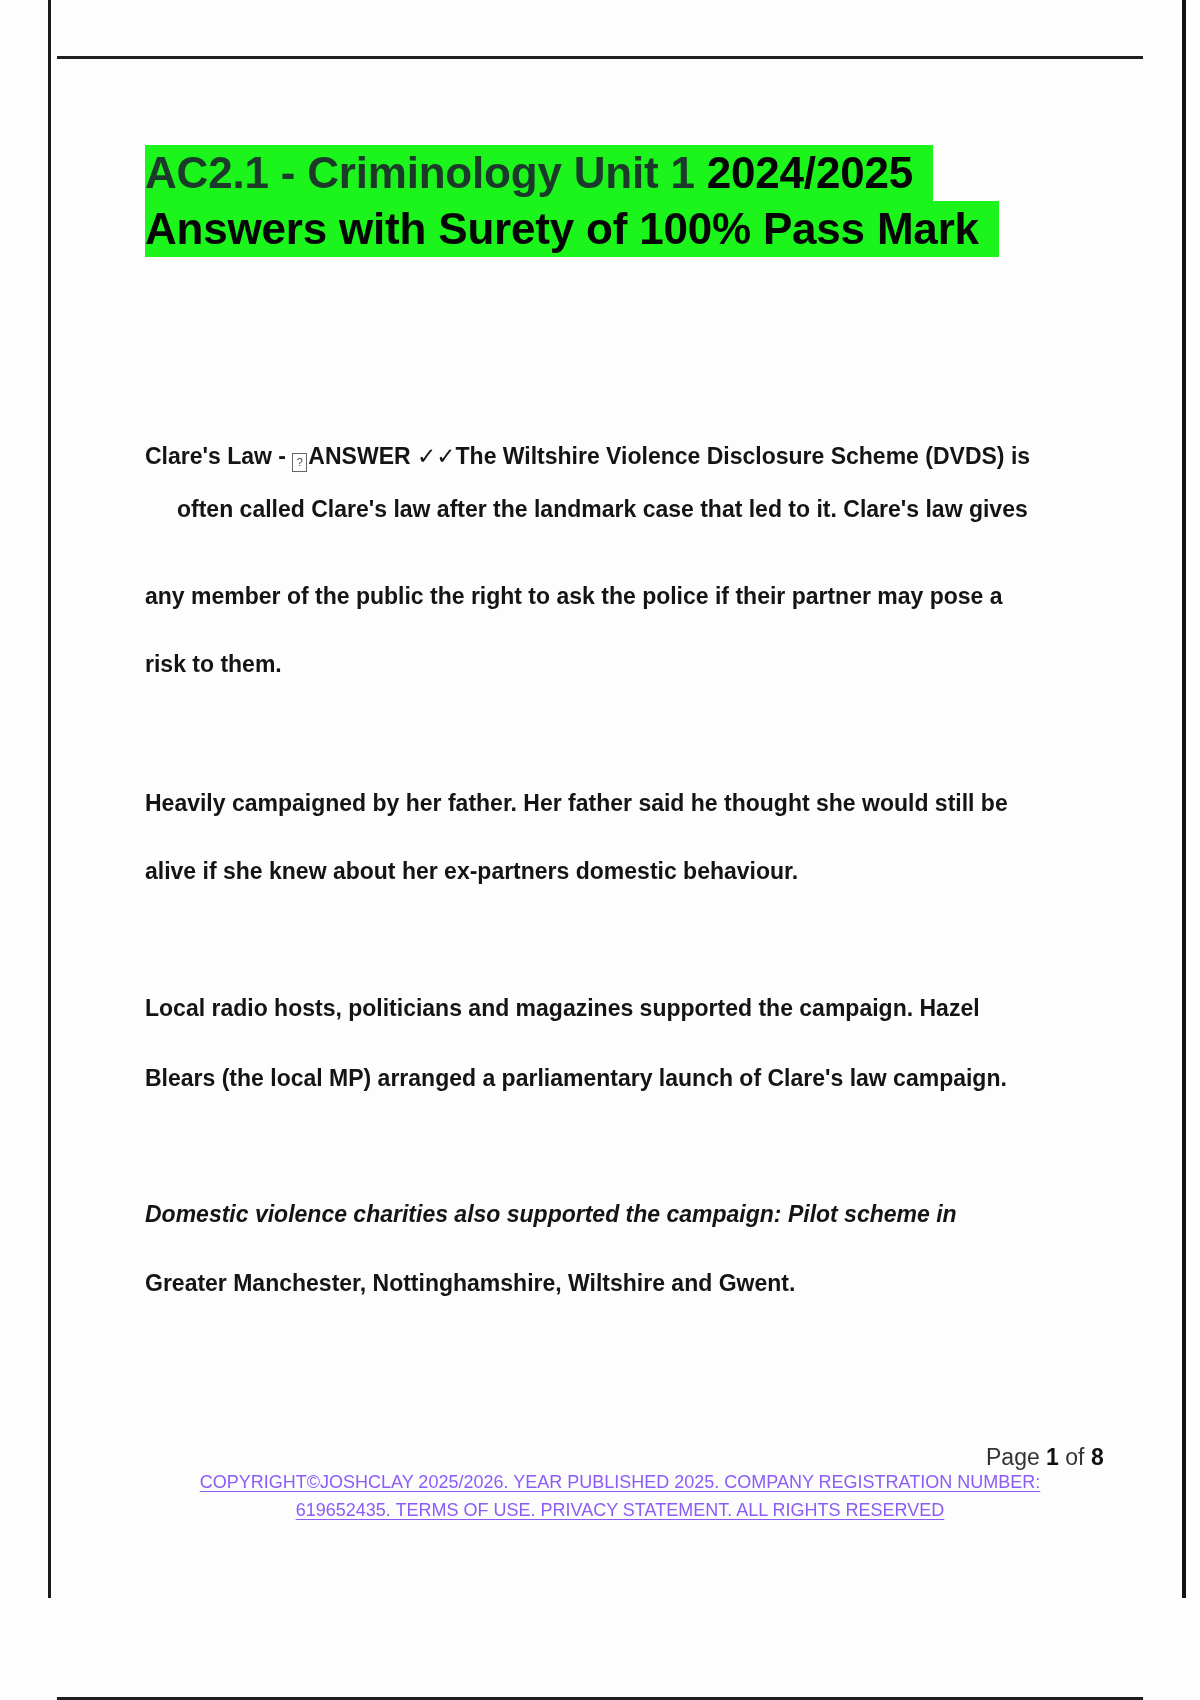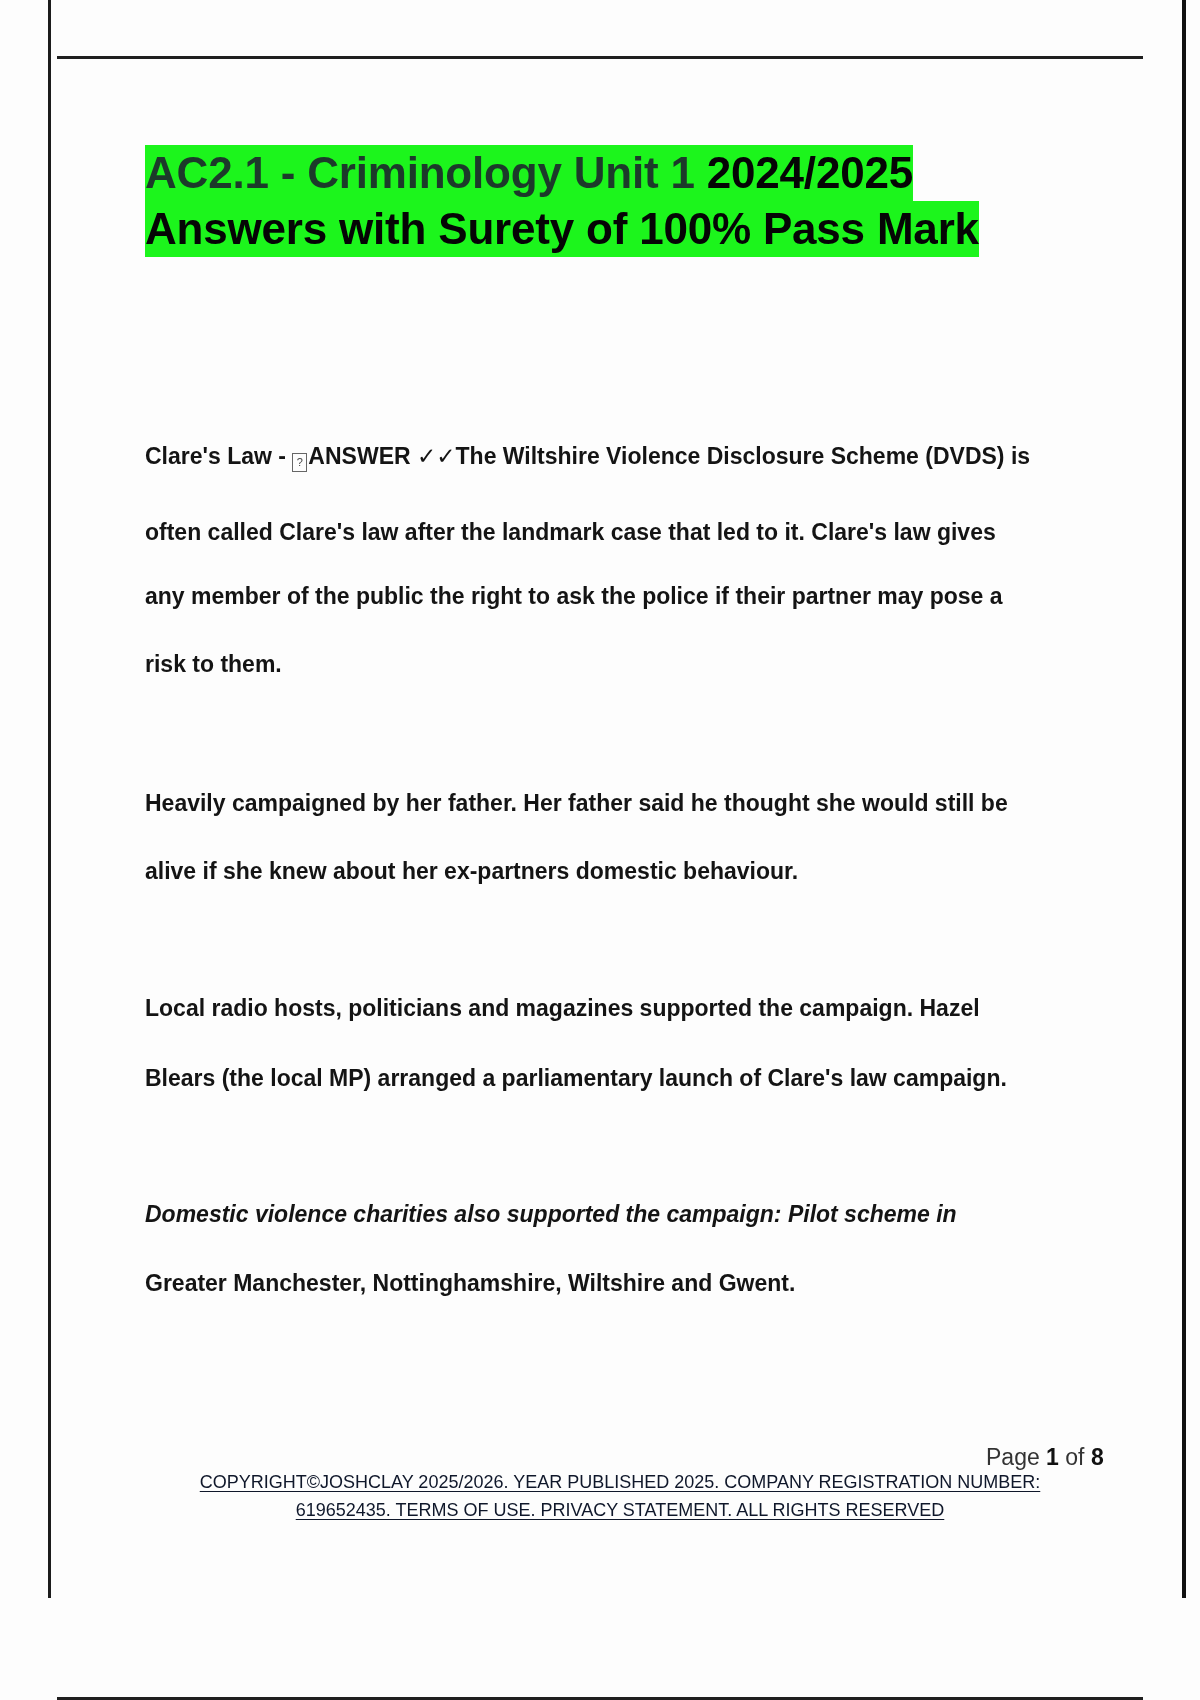--- a/index.html
+++ b/index.html
@@ -56,21 +56,21 @@
       display: block;
       height: 56px;
       line-height: 56px;
     }
     .title-line span.hl {
       display: inline-block;
       background: #1cf51c;
       font-weight: bold;
       font-size: 44px;
       line-height: 56px;
-      padding-right: 0;
+      padding-right: 20px;
       color: #050505;
       white-space: nowrap;
       letter-spacing: -0.2px;
     }
     .title-line span.dim {
       color: #1c3a2a;
     }
     .body-text {
       position: absolute;
       left: 145px;
@@ -113,21 +113,21 @@
     .page-number b { color: #111; }
     .copyright {
       position: absolute;
       left: 160px;
       top: 1468px;
       width: 920px;
       text-align: center;
       font-family: "Liberation Sans", sans-serif;
       font-size: 18px;
       line-height: 28px;
-      color: #0f172a;
+      color: #8b5cf6;
       text-decoration: underline;
       text-underline-offset: 3px;
     }
   </style>
 </head>
 <body>
 
 <div class="page-frame-left"></div>
 <div class="page-frame-right"></div>
 <div class="header-rule"></div>
@@ -138,21 +138,21 @@
   </div>
   <div class="title-line">
     <span class="hl">Answers with Surety of 100% Pass Mark</span>
   </div>
 </div>
 
 <div class="body-text" style="top:0;">
   <div class="body-line" style="top:443px;">
     <span>Clare's Law - </span><span class="answer-marker">?</span><span>ANSWER </span><span class="check-icon">✓✓</span><span>The Wiltshire Violence Disclosure Scheme (DVDS) is</span>
   </div>
-  <div class="body-line" style="top:519px;">often called Clare's law after the landmark case that led to it. Clare's law gives</div>
+  <div class="body-line" style="top:496px;margin-left:32px;">often called Clare's law after the landmark case that led to it. Clare's law gives</div>
   <div class="body-line" style="top:583px;">any member of the public the right to ask the police if their partner may pose a</div>
   <div class="body-line" style="top:651px;">risk to them.</div>
 </div>
 
 <div class="body-text" style="top:0;">
   <div class="body-line" style="top:790px;">Heavily campaigned by her father. Her father said he thought she would still be</div>
   <div class="body-line" style="top:858px;">alive if she knew about her ex-partners domestic behaviour.</div>
 </div>
 
 <div class="body-text" style="top:0;">

